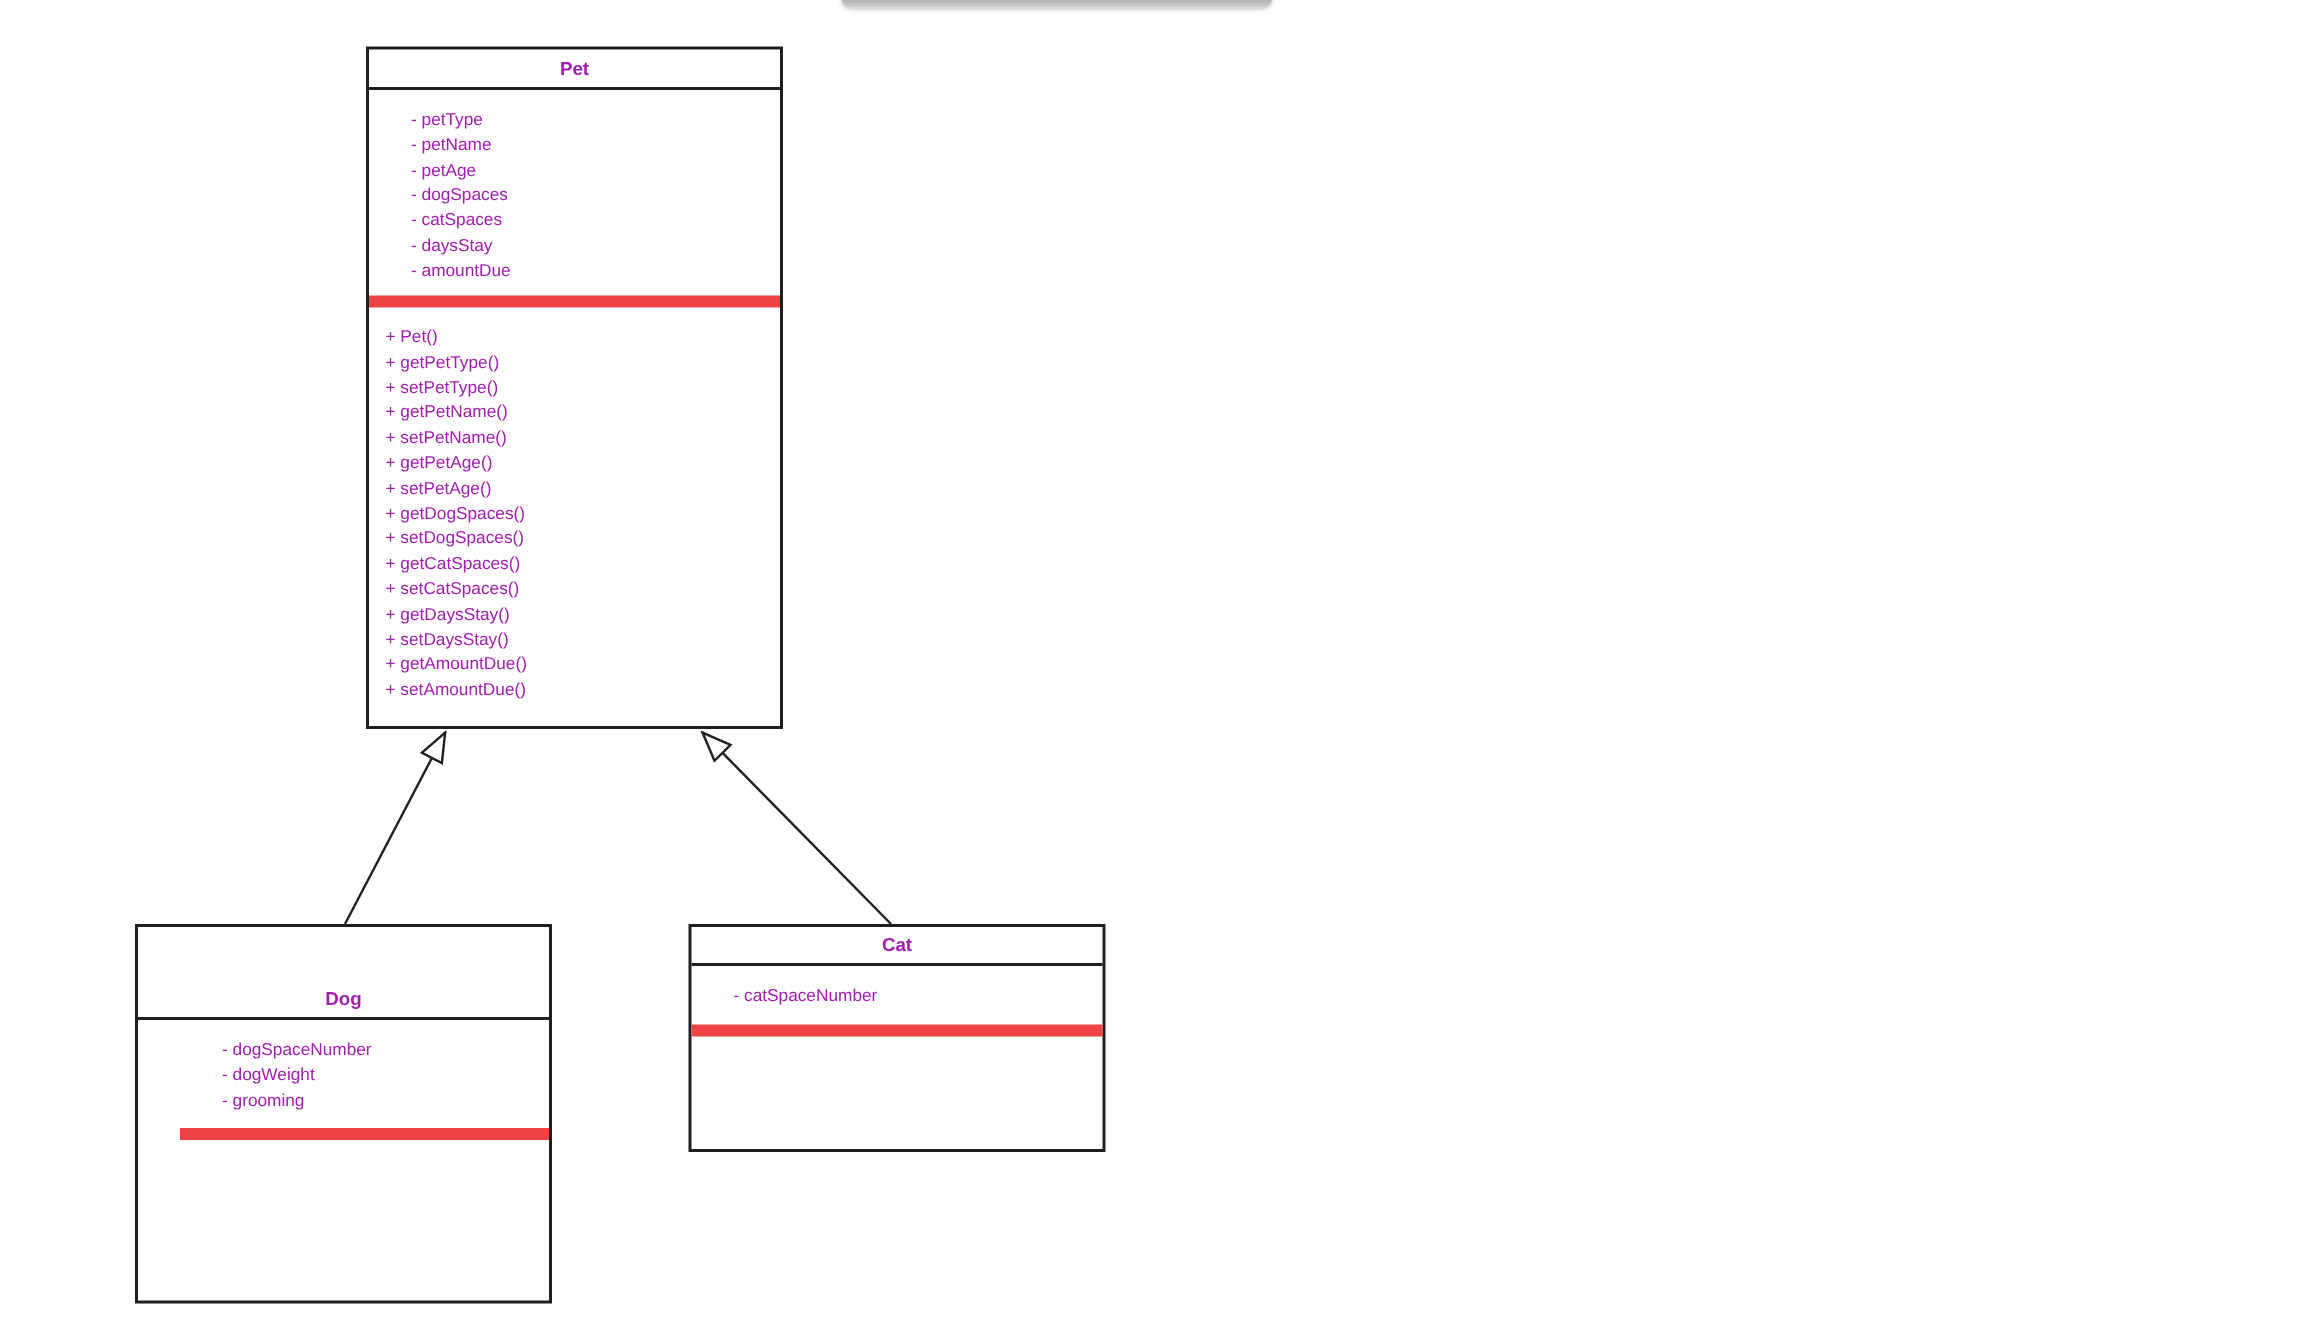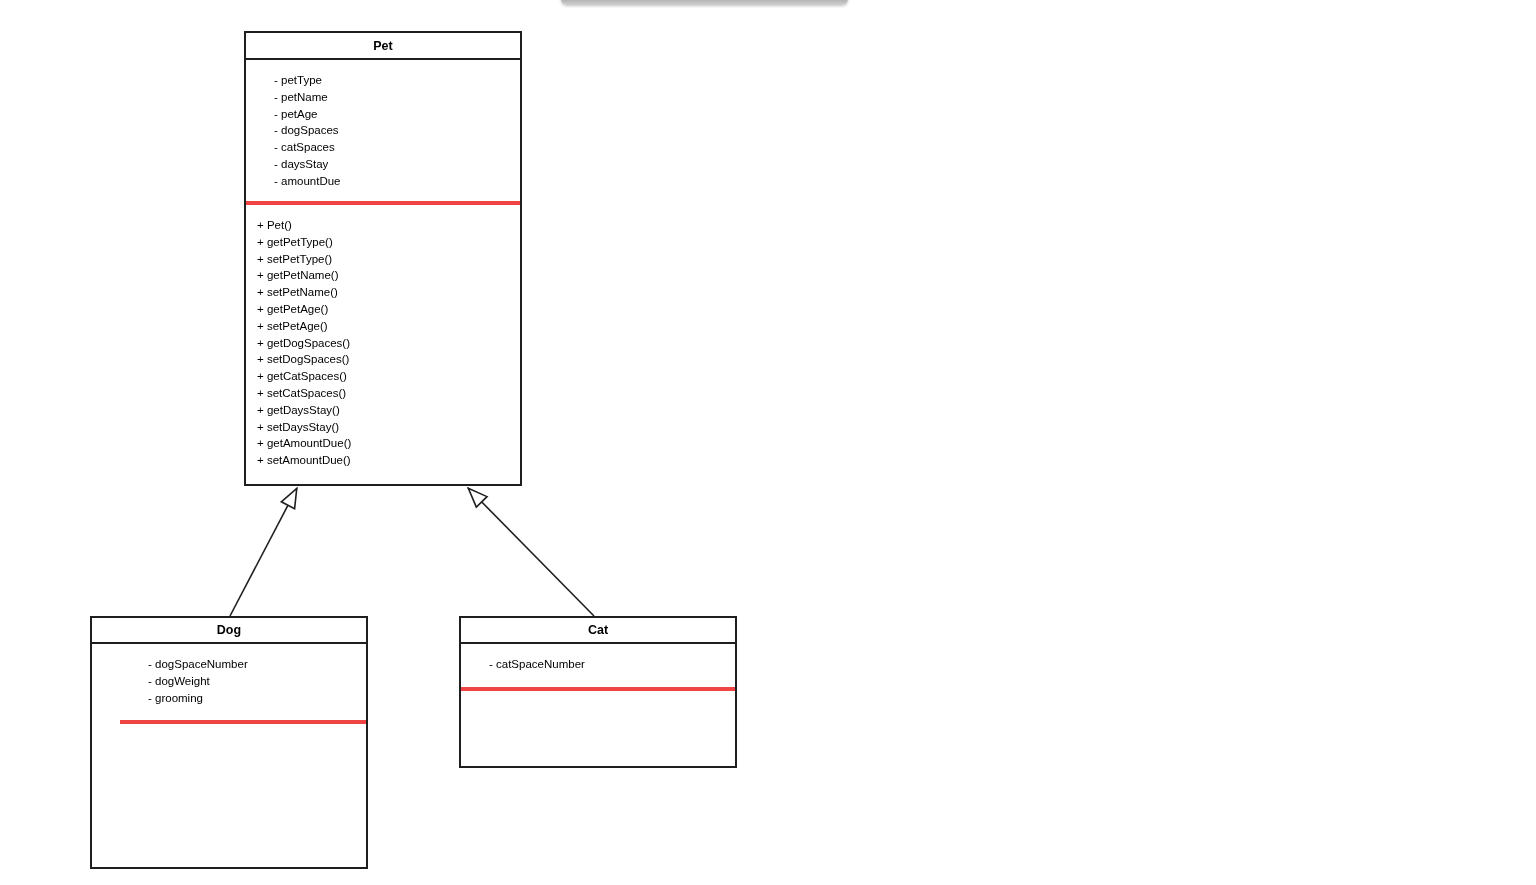--- a/index.html
+++ b/index.html
@@ -33,52 +33,52 @@
     height: 885px;
     pointer-events: none;
   }
   .uml-class {
     position: absolute;
     display: flex;
     flex-direction: column;
     border: 2px solid #1f1f1f;
     background: #ffffff;
     box-sizing: border-box;
-    color: #000000;
+    color: #a21caf;
   }
   .uml-title {
     display: flex;
     align-items: center;
     justify-content: center;
     font-weight: bold;
     font-size: 12.5px;
     border-bottom: 2px solid #1f1f1f;
     box-sizing: border-box;
     flex: 0 0 auto;
   }
   .uml-attrs, .uml-methods {
     font-size: 11.5px;
     line-height: 16.8px;
     padding: 12px 10px 8px 11px;
     box-sizing: border-box;
     white-space: pre;
   }
   .uml-attrs {
-    border-bottom: 4px solid #ef4444;
+    border-bottom: 8px solid #ef4444;
     flex: 0 0 auto;
     padding-left: 28px;
   }
   .uml-methods { flex: 1 1 auto; }
 
   .pet { left: 244px; top: 31px;  width: 278px; height: 455px; }
   .pet .uml-title  { height: 27px; }
   .pet .uml-attrs  { height: 145px; }
 
   .dog { left: 90px;  top: 616px; width: 278px; height: 253px; }
-  .dog .uml-title  { height: 26px; }
+  .dog .uml-title  { height: 26px; margin-top: 36px; }
   .dog .uml-attrs  { height: 80px; margin-left: 28px; }
 
   .cat { left: 459px; top: 616px; width: 278px; height: 152px; }
   .cat .uml-title  { height: 26px; }
   .cat .uml-attrs  { height: 47px; }
 </style>
 </head>
 <body>
 
 <div class="canvas">

